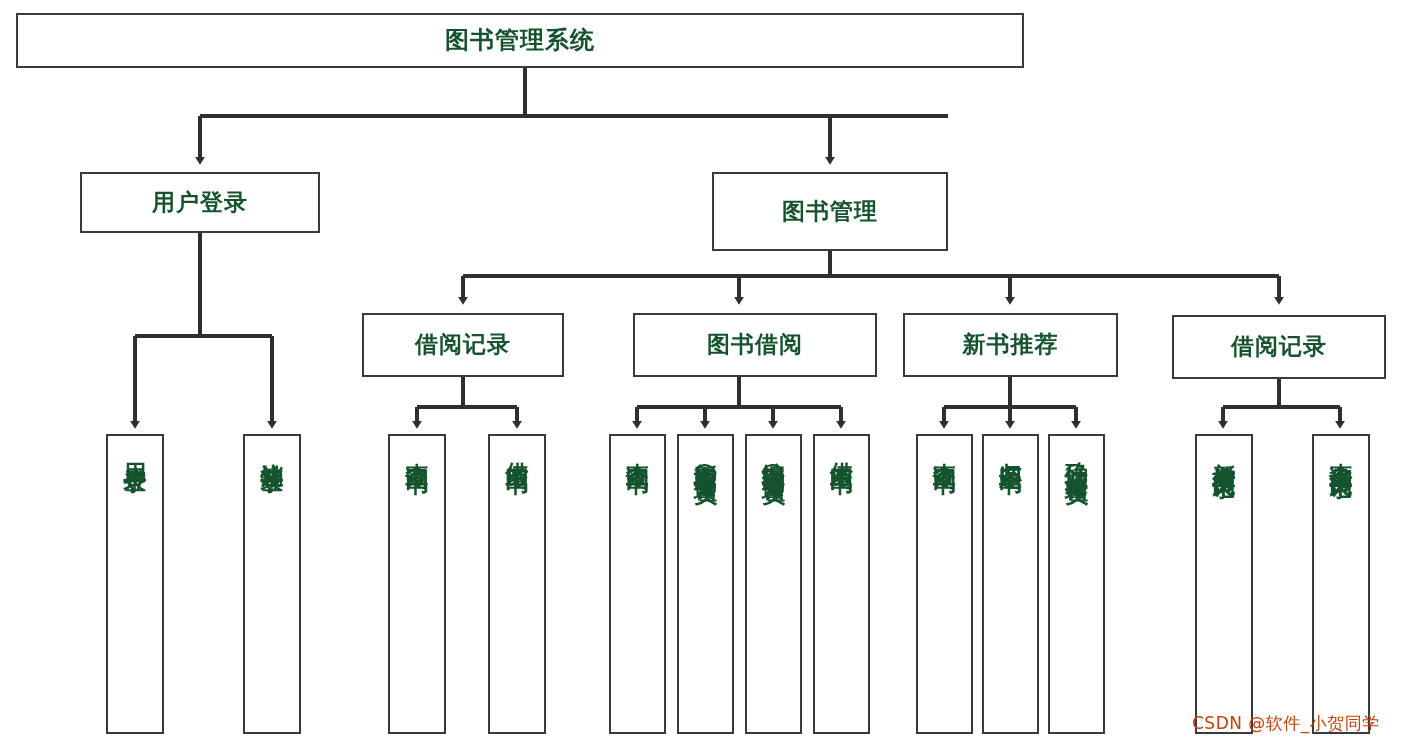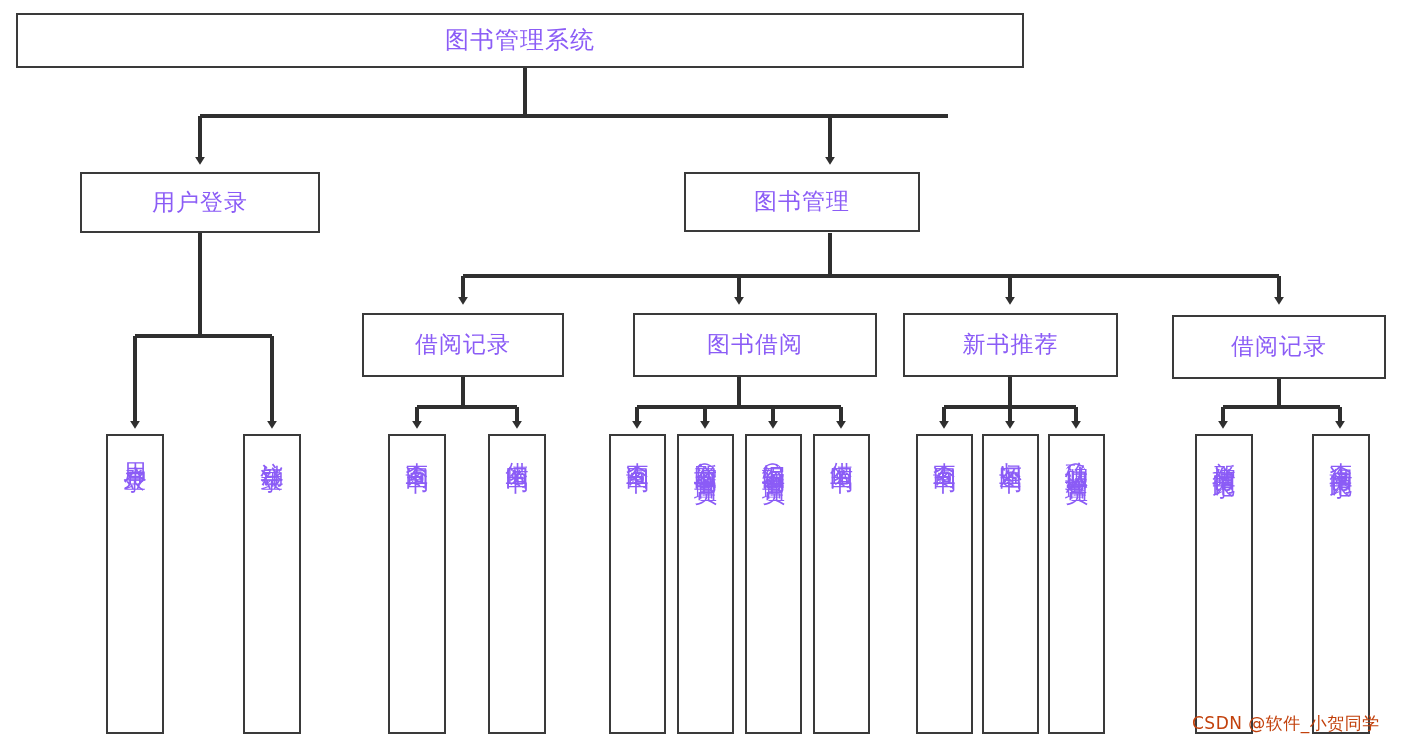--- a/index.html
+++ b/index.html
@@ -33,21 +33,22 @@
     background: #ffffff;
     display: flex;
     align-items: center;
     justify-content: center;
     color: #1b1b1b;
   }
   .node .label {
     display: block;
     text-align: left;
     line-height: 1.18;
-    color: #8b5cf6;
+    color: #14532d;
+    font-weight: bold;
   }
   .node.horizontal .label {
     writing-mode: horizontal-tb;
     font-size: 23px;
     letter-spacing: 1px;
   }
   .node.root .label {
     font-size: 24px;
   }
   .node.vertical {
@@ -127,21 +128,21 @@
     </g>
   </svg>
 
   <div class="node horizontal root" style="left:16px; top:13px; width:1008px; height:55px;">
     <span class="label">图书管理系统</span>
   </div>
 
   <div class="node horizontal" style="left:80px; top:172px; width:240px; height:61px;">
     <span class="label">用户登录</span>
   </div>
-  <div class="node horizontal" style="left:684px; top:172px; width:236px; height:60px;">
+  <div class="node horizontal" style="left:712px; top:172px; width:236px; height:79px;">
     <span class="label">图书管理</span>
   </div>
 
   <div class="node horizontal" style="left:362px; top:313px; width:202px; height:64px;">
     <span class="label">借阅记录</span>
   </div>
   <div class="node horizontal" style="left:633px; top:313px; width:244px; height:64px;">
     <span class="label">图书借阅</span>
   </div>
   <div class="node horizontal" style="left:903px; top:313px; width:215px; height:64px;">

